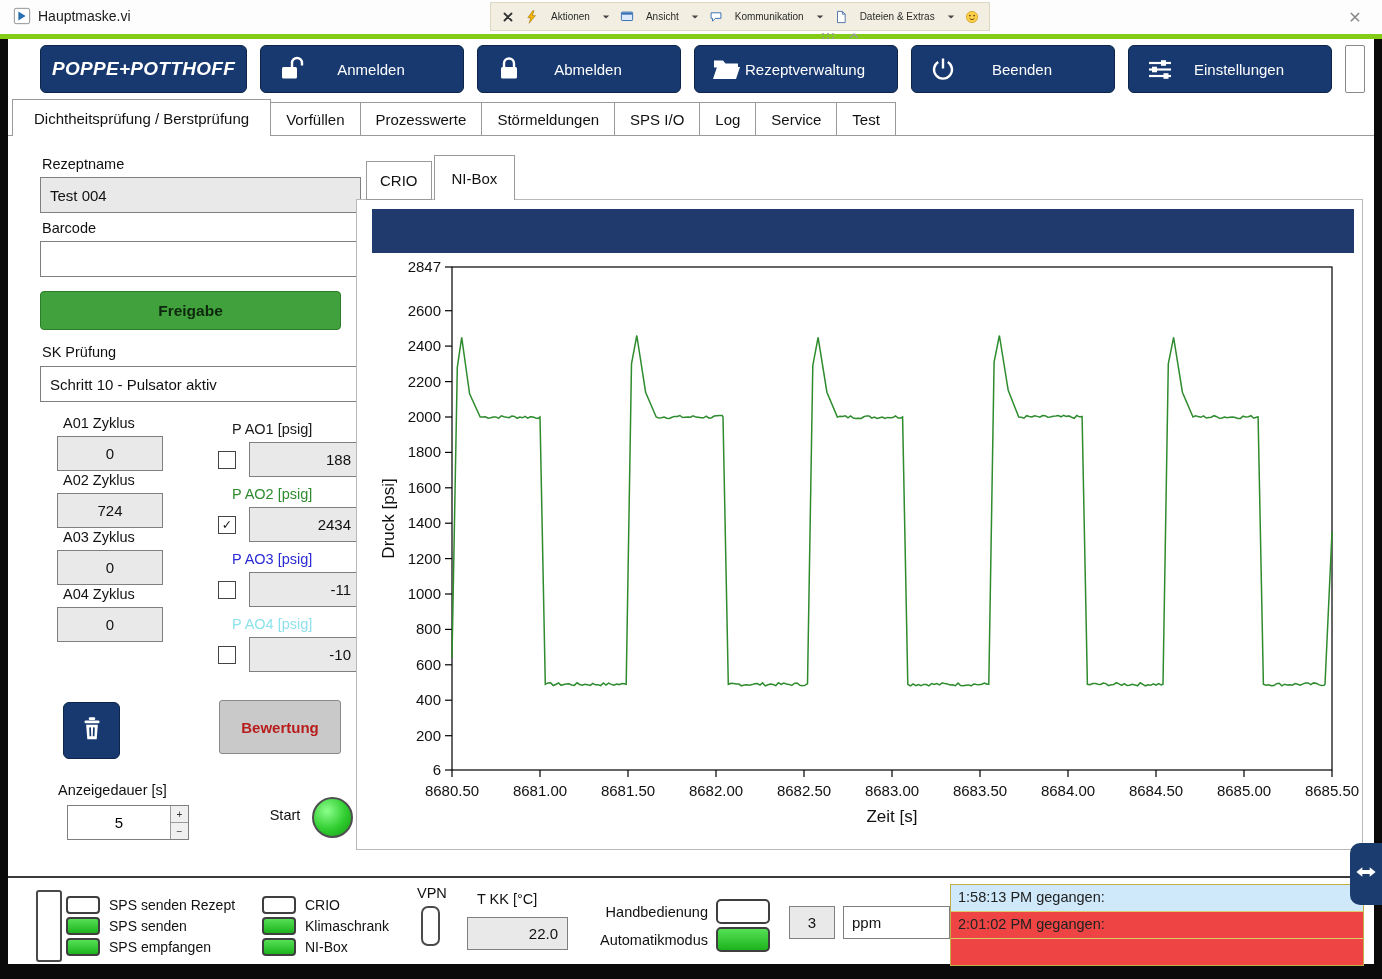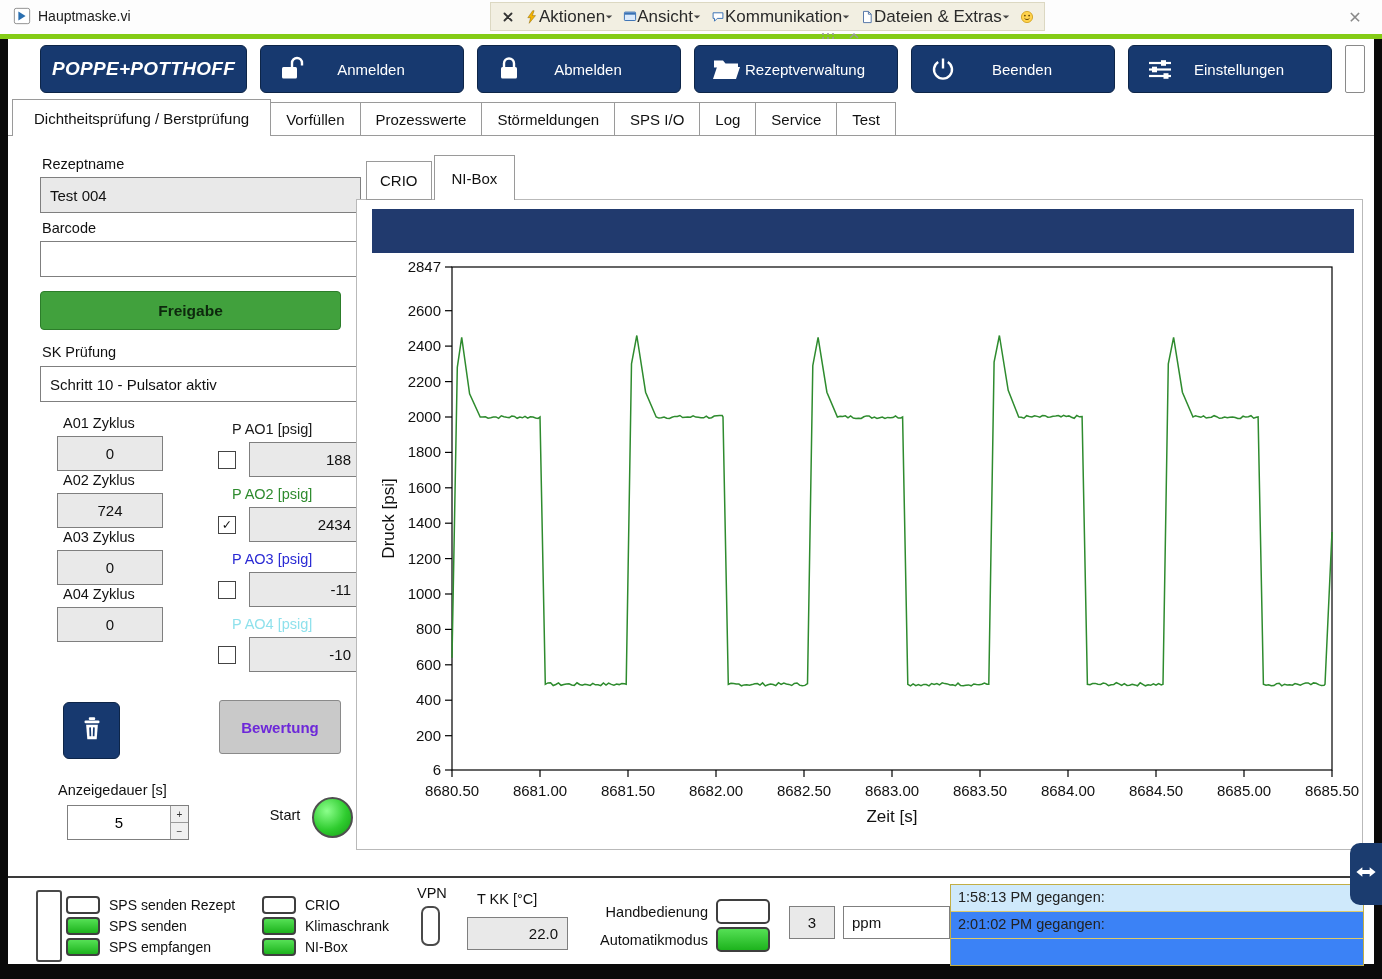--- a/index.html
+++ b/index.html
@@ -3,21 +3,21 @@
 <meta charset="utf-8">
 <style>
   html,body{margin:0;padding:0;background:#000;}
   .page{position:relative;width:1382px;height:979px;background:#0a0a0a;font-family:"Liberation Sans","DejaVu Sans",sans-serif;color:#111;overflow:hidden;}
   
   .titlebar{position:absolute;left:0;top:0;width:1382px;height:34px;background:#fdfdfd;border-bottom:5px solid #84cc16;z-index:5;}
   .app-icon{position:absolute;left:13px;top:7px;width:18px;height:18px;}
   .app-icon svg{width:18px;height:18px;display:block;}
   .title-text{position:absolute;left:38px;top:8px;font-size:14px;color:#1a1a1a;}
   #menubar{position:absolute;left:490px;top:2px;height:27px;display:flex;align-items:center;gap:10px;background:#f2efe2;border:1px solid #dcd8c2;padding:0 10px;}
-  .menu-item{display:inline-flex;align-items:center;gap:0;font-size:17px;color:#2a2a2a;cursor:default;}
+  .menu-item{display:inline-flex;align-items:center;gap:12px;font-size:10px;color:#2a2a2a;cursor:default;}
   .mico svg{width:14px;height:14px;display:block;}
   .mi svg{width:14px;height:14px;display:block;}
   .caret svg{width:8px;height:8px;display:block;}
   .win-close{position:absolute;left:1340px;top:5px;width:30px;height:24px;display:flex;align-items:center;justify-content:center;color:#8a8a8a;font-size:16px;}
   .grip{position:absolute;left:820px;top:26px;z-index:6;}
   
   .app{position:absolute;left:8px;top:36px;width:1366px;height:928px;background:#fff;}
   
   #toolbar-row{position:absolute;left:40px;top:45px;height:48px;display:flex;gap:13px;align-items:stretch;z-index:2;}
   .logo{width:205px;background:#17396f;border:1px solid #0d2548;border-radius:6px;color:#fff;display:flex;align-items:center;justify-content:center;font-size:19px;font-weight:bold;font-style:italic;letter-spacing:.3px;}
@@ -41,21 +41,21 @@
   .cycle-box{width:104px;height:33px;display:flex;align-items:center;justify-content:center;background:#e9e9e9;border:1px solid #7f7f7f;font-size:15px;}
   .cycle{}
   .p-label{margin-left:32px;margin-bottom:4px;font-size:14.5px;line-height:18px;}
   .p-row{display:flex;align-items:center;gap:13px;margin-left:2px;padding-left:16px;}
   .pressure{margin-bottom:8px;}
   .checkbox{width:16px;height:16px;border:1px solid #444;background:#fff;display:flex;align-items:center;justify-content:center;font-size:12.5px;font-weight:bold;cursor:pointer;}
   .checkbox.checked::after{content:"✓";}
   .p-box{width:101px;height:33px;display:flex;align-items:center;justify-content:flex-end;padding-right:9px;background:#e9e9e9;border:1px solid #7f7f7f;font-size:15px;}
   .trash-btn{position:absolute;left:63px;top:702px;width:57px;height:57px;background:#17396f;border:1px solid #0d2548;border-radius:6px;display:flex;align-items:center;justify-content:center;cursor:pointer;}
   .trash-btn svg{width:32px;height:32px;}
-  .bewertung{position:absolute;left:219px;top:700px;width:122px;height:54px;background:#c9c9c9;border:1px solid #8a8a8a;border-radius:3px;font-family:inherit;font-size:15px;font-weight:bold;color:#6d28d9;cursor:pointer;}
+  .bewertung{position:absolute;left:219px;top:700px;width:122px;height:54px;background:#c9c9c9;border:1px solid #8a8a8a;border-radius:3px;font-family:inherit;font-size:15px;font-weight:bold;color:#b91c1c;cursor:pointer;}
   .spinbox{position:absolute;left:67px;top:805px;width:120px;height:33px;border:1px solid #7f7f7f;background:#fff;display:flex;}
   .spin-val{flex:1;border:none;outline:none;font-family:inherit;font-size:15px;text-align:center;padding:0;background:transparent;min-width:0;}
   .spin-btns{width:17px;border-left:1px solid #9a9a9a;display:flex;flex-direction:column;}
   .spin-up,.spin-dn{flex:1;display:flex;align-items:center;justify-content:center;font-size:10px;color:#333;background:#f0f0f0;cursor:pointer;}
   .spin-up{border-bottom:1px solid #9a9a9a;}
   .spin-up::after{content:"+";}
   .spin-dn::after{content:"−";}
   #start-led{position:absolute;left:312px;top:797px;width:37px;height:37px;border-radius:50%;border:2px solid #4f4f4f;background:#fff;}
   #start-led.on{background:radial-gradient(circle at 35% 32%, #8cff8c 0%, #2fcc2f 55%, #159915 100%);}
   
@@ -79,21 +79,21 @@
   #vpn-led{position:absolute;left:421px;top:906px;width:15px;height:36px;border:2px solid #4a4a4a;border-radius:7px;background:#fff;}
   .val-box{position:absolute;background:#e9e9e9;border:1px solid #7f7f7f;display:flex;align-items:center;font-size:15px;}
   .val-box.right{justify-content:flex-end;padding-right:9px;}
   .val-box.center{justify-content:center;}
   .unit-box{position:absolute;background:#fff;border:1px solid #7f7f7f;display:flex;align-items:center;padding-left:8px;font-size:15px;}
   #mode-rows{position:absolute;left:566px;top:901px;display:flex;flex-direction:column;gap:7px;}
   .mode-row{display:flex;align-items:center;gap:8px;height:21px;}
   .mode-label{width:142px;text-align:right;font-size:14.5px;white-space:nowrap;}
   .mode-led{width:50px;height:21px;border:2px solid #3f3f3f;border-radius:5px;background:#fff;flex:none;}
   .mode-led.on{background:linear-gradient(#55e055,#1db31d);}
-  #log-box{position:absolute;left:950px;top:884px;width:412px;height:80px;border:1px solid #c2ae45;background:#3b82f6;overflow:hidden;}
+  #log-box{position:absolute;left:950px;top:884px;width:412px;height:80px;border:1px solid #c2ae45;background:#ef4444;overflow:hidden;}
   .log-row{height:26px;line-height:25px;padding-left:7px;font-size:14.5px;color:#222;border-bottom:1px solid #ddca6a;white-space:nowrap;cursor:default;}
   .log-row.selected{background:#cfe9fb;}
   #tv-badge{position:absolute;left:1350px;top:843px;width:32px;height:62px;background:#1b3c6f;border-radius:10px 0 0 10px;display:flex;align-items:center;justify-content:center;z-index:4;}
 </style>
 </head>
 <body>
 
 <div class="page">
 
   <div class="titlebar">

